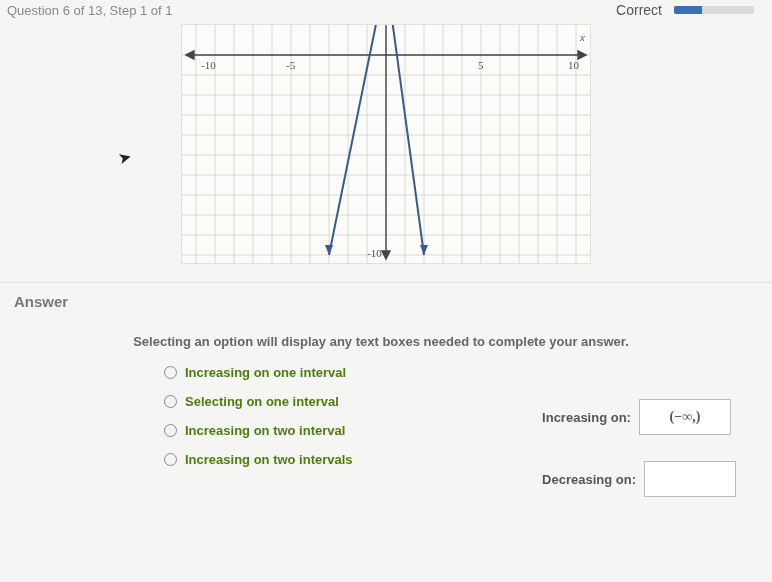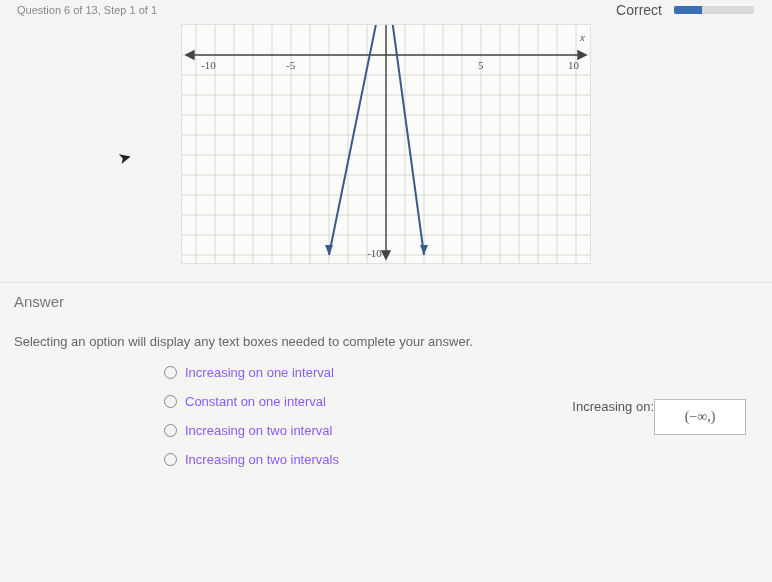--- a/index.html
+++ b/index.html
@@ -13,22 +13,22 @@
     position: relative;
   }
   .top-bar {
     display: flex;
     justify-content: space-between;
     align-items: center;
     padding: 2px 18px 6px 0;
   }
   .question-label {
     color: #888;
-    font-size: 11px;
-    padding-left: 17px;
+    font-size: 13px;
+    padding-left: 7px;
   }
   .top-right {
     display: flex;
     align-items: center;
     gap: 12px;
   }
   .correct-label {
     color: #555;
     font-size: 14px;
     margin-left: 23px;
@@ -51,47 +51,48 @@
     width: 410px;
     height: 240px;
     background: #fbfbf9;
     border: 1px solid #e0e0dc;
   }
   .graph-area svg { display: block; }
   .divider {
     border-top: 1px solid #e5e5e2;
     margin: 18px 0 10px 0;
   }
-  .answer-section { padding: 0 14px 0 14px; }
+  .answer-section { padding: 0 24px 0 14px; font-weight: bold; }
   .answer-heading {
     color: #777;
     font-size: 15px;
     margin-bottom: 24px;
   }
   .instruction {
     color: #666;
     font-size: 13px;
     margin-bottom: 16px;
+    text-align: center;
   }
   .options-row {
     display: flex;
     align-items: flex-start;
   }
   .options {
     margin-left: 150px;
     display: flex;
     flex-direction: column;
     gap: 14px;
   }
   .option {
     display: flex;
     align-items: center;
     gap: 8px;
     font-size: 13px;
-    color: #8b5cf6;
+    color: #4d7c0f;
     cursor: pointer;
   }
   .radio {
     width: 13px;
     height: 13px;
     border: 1.5px solid #888;
     border-radius: 50%;
     display: inline-flex;
     align-items: center;
     justify-content: center;
@@ -107,21 +108,22 @@
   .side-inputs {
     margin-left: auto;
     padding-right: 12px;
     display: flex;
     flex-direction: column;
     gap: 26px;
     margin-top: 34px;
   }
   .input-group {
     display: flex;
-    gap: 0;
+    align-items: center;
+    gap: 8px;
     font-size: 13px;
     color: #555;
     margin-left: 20px;
   }
   .value-box {
     width: 92px;
     height: 36px;
     border: 1px solid #bbb;
     background: #fff;
     display: flex;
@@ -227,32 +229,36 @@
   <div class="instruction">Selecting an option will display any text boxes needed to complete your answer.</div>
 
   <div class="options-row">
     <div class="options">
       <label class="option">
         <span class="radio"></span>
         <span>Increasing on one interval</span>
       </label>
       <label class="option">
         <span class="radio"></span>
-        <span>Constant on one interval</span>
+        <span>Selecting on one interval</span>
       </label>
       <label class="option">
         <span class="radio"></span>
         <span>Increasing on two interval</span>
       </label>
       <label class="option">
         <span class="radio"></span>
         <span>Increasing on two intervals</span>
       </label>
     </div>
 
     <div class="side-inputs">
       <div class="input-group">
         <span>Increasing on:</span>
         <div class="value-box">(−∞,)</div>
       </div>
+      <div class="input-group">
+        <span>Decreasing on:</span>
+        <div class="value-box"></div>
+      </div>
     </div>
   </div>
 </div>
 
 </body></html>

